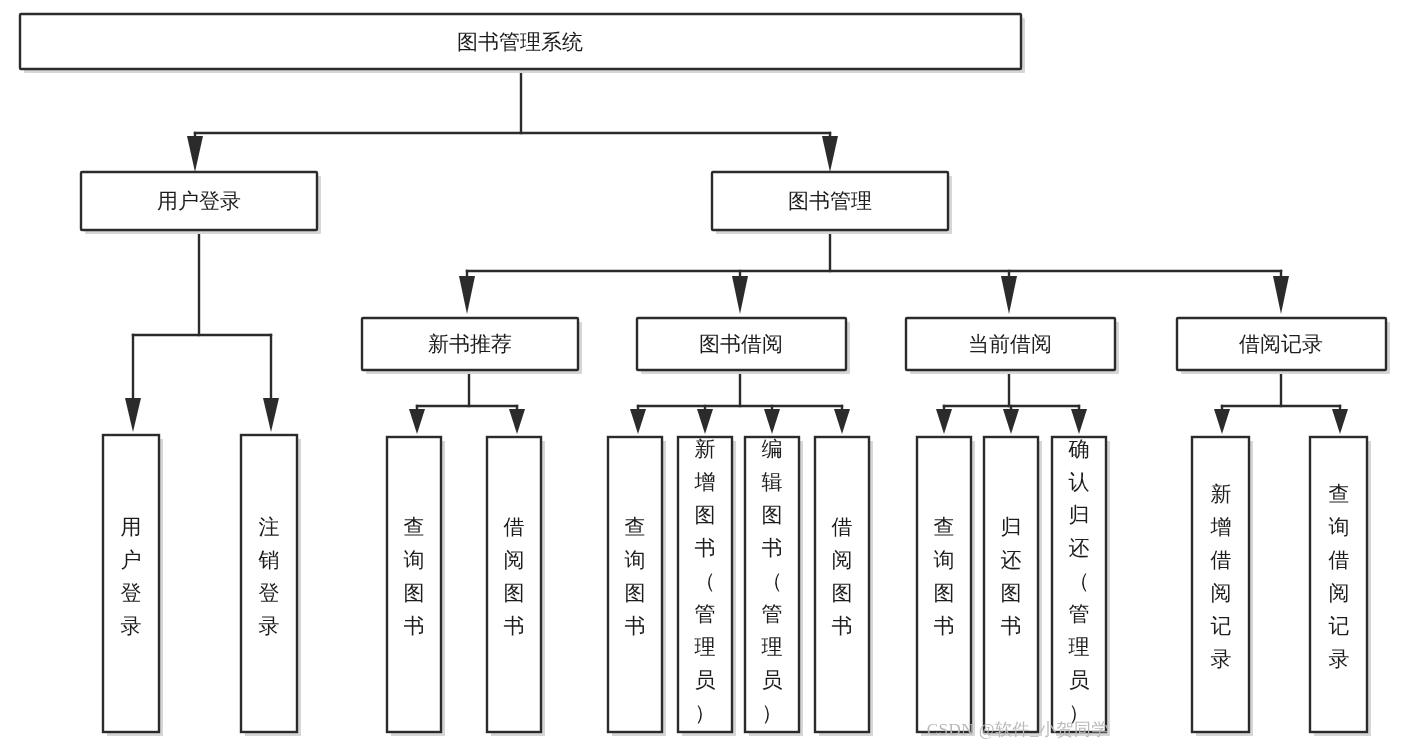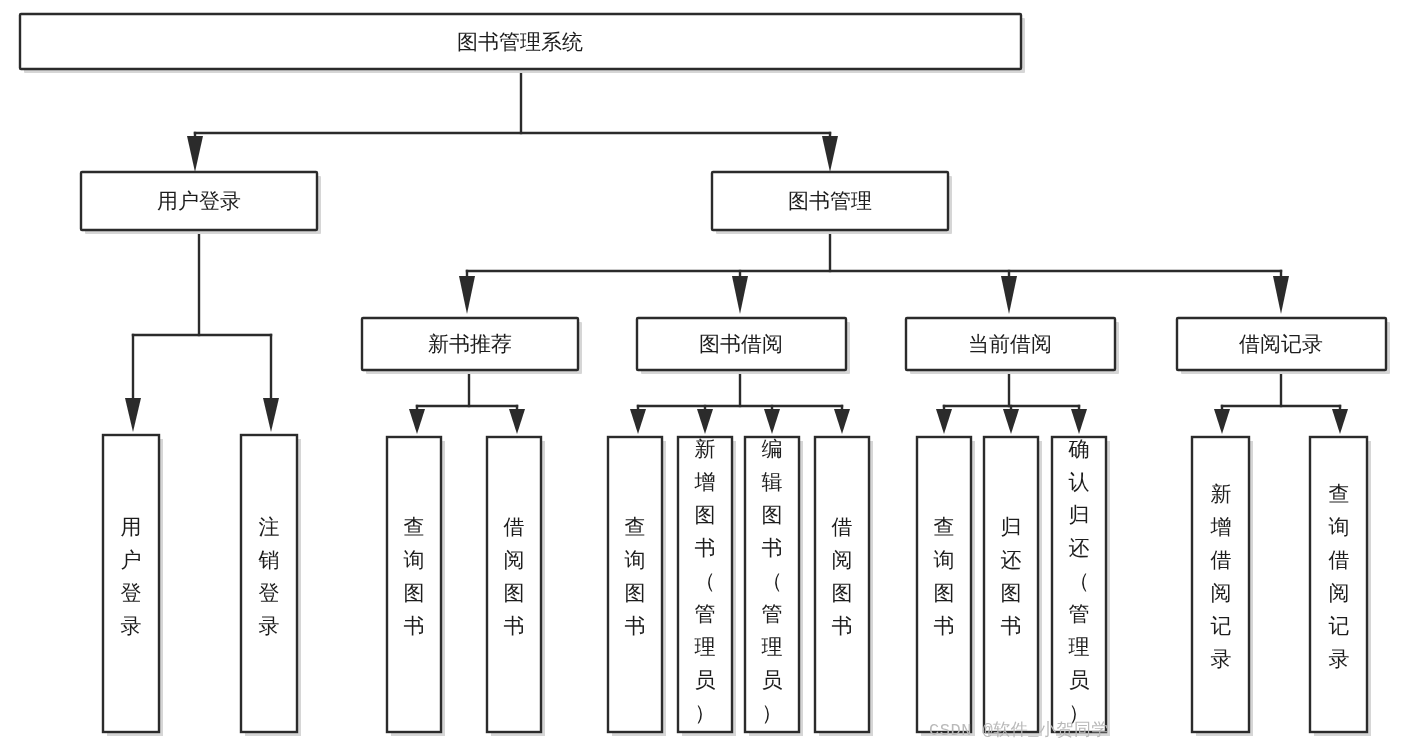--- a/index.html
+++ b/index.html
@@ -56,21 +56,21 @@
   .label-v {
     font-family: "Liberation Sans", "DejaVu Sans", sans-serif;
     font-size: 21px;
     fill: #1d1d1d;
     text-anchor: middle;
   }
   .watermark {
     position: absolute;
     right: 12px;
     bottom: 6px;
-    font-family: Liberation Mono, monospace;
+    font-family: Liberation Serif, serif;
     font-size: 17px;
     color: #b9b9b9;
     letter-spacing: 0.5px;
     white-space: nowrap;
     user-select: none;
   }
 </style>
 </head>
 <body>
 

